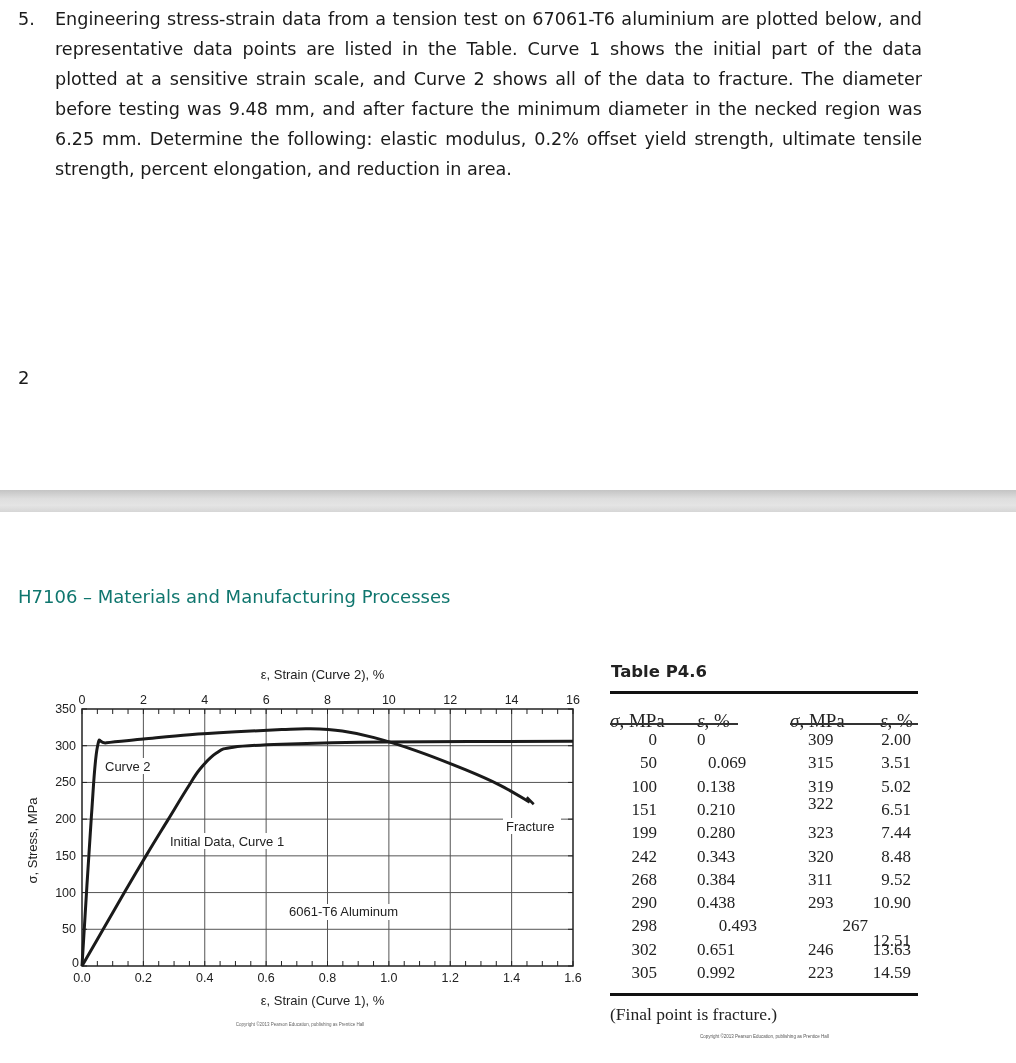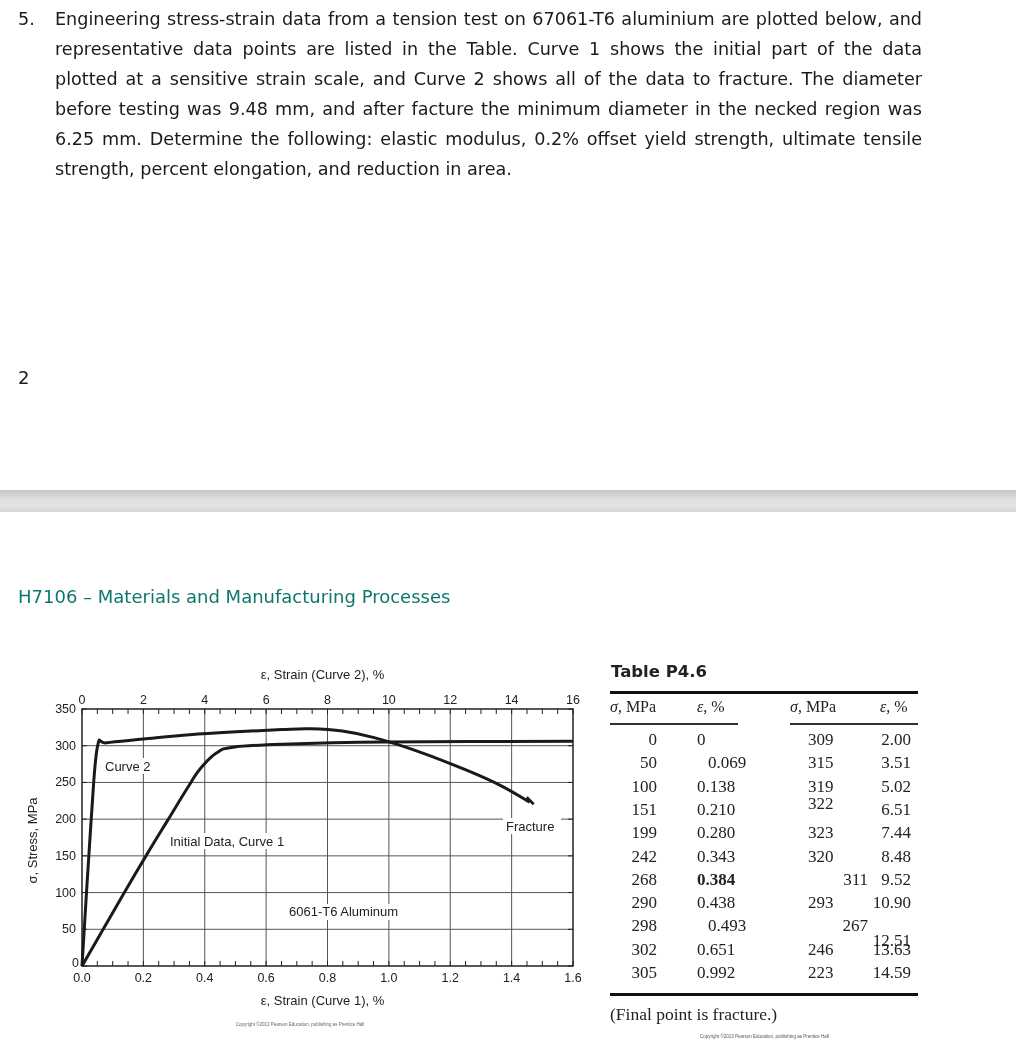--- a/index.html
+++ b/index.html
@@ -8,21 +8,21 @@
   .q-num{position:absolute;left:0;top:0;}
   .q-text{margin-left:37px;text-align:justify;}
   .page-num{position:absolute;left:18px;top:367px;font-family:"DejaVu Sans",sans-serif;font-size:18px;color:#1a1a1a;}
   .sep{position:absolute;left:0;top:490px;width:1016px;height:22px;background:linear-gradient(#c4c4c4,#dedede 40%,#e4e4e4 70%,#d6d6d6);}
   .header{position:absolute;left:18px;top:586px;font-family:"DejaVu Sans",sans-serif;font-size:18px;color:#0f766e;}
   .chart{position:absolute;left:0;top:650px;}
   .tbl{position:absolute;left:610px;top:658px;width:308px;font-family:"Liberation Serif",serif;color:#222;}
   .tbl-title{font-family:"DejaVu Sans",sans-serif;font-weight:bold;font-size:16.5px;margin-left:1px;height:34px;line-height:28px;}
   .tbl-rule{position:absolute;left:0;width:308px;height:3px;background:#111;}
   .tbl-grid{position:absolute;left:0;top:40px;width:308px;}
-  .th{position:absolute;top:0;font-size:16px;font-style:italic;}
+  .th{position:absolute;top:12px;font-size:19px;font-style:italic;}
   .th span{font-style:normal;}
   .hline{position:absolute;top:25px;height:1.5px;background:#333;}
   .cell{position:absolute;font-size:17px;text-align:right;width:60px;}
   .foot{position:absolute;left:0;top:346px;font-size:17.5px;white-space:nowrap;}
   .copy{position:absolute;font-size:4.5px;color:#555;white-space:nowrap;font-family:"Liberation Sans",sans-serif;}
 </style>
 </head>
 <body>
 
 <div class="q">
@@ -202,29 +202,29 @@
       <div class="cell" style="top: 101.9px; left: 241px; text-align: right;">6.51</div>
       <div class="cell" style="top: 125.2px; left: -13px; text-align: right;">199</div>
       <div class="cell" style="top: 125.2px; left: 87px; text-align: left;">0.280</div>
       <div class="cell" style="top: 125.2px; left: 198px; text-align: left;">323</div>
       <div class="cell" style="top: 125.2px; left: 241px; text-align: right;">7.44</div>
       <div class="cell" style="top: 148.5px; left: -13px; text-align: right;">242</div>
       <div class="cell" style="top: 148.5px; left: 87px; text-align: left;">0.343</div>
       <div class="cell" style="top: 148.5px; left: 198px; text-align: left;">320</div>
       <div class="cell" style="top: 148.5px; left: 241px; text-align: right;">8.48</div>
       <div class="cell" style="top: 171.8px; left: -13px; text-align: right;">268</div>
-      <div class="cell" style="top: 171.8px; left: 87px; text-align: left; font-weight: bold;">0.384</div>
-      <div class="cell" style="top: 171.8px; left: 198px; text-align: right;">311</div>
+      <div class="cell" style="top: 171.8px; left: 87px; text-align: left;">0.384</div>
+      <div class="cell" style="top: 171.8px; left: 198px; text-align: left;">311</div>
       <div class="cell" style="top: 171.8px; left: 241px; text-align: right;">9.52</div>
       <div class="cell" style="top: 195.1px; left: -13px; text-align: right;">290</div>
       <div class="cell" style="top: 195.1px; left: 87px; text-align: left;">0.438</div>
       <div class="cell" style="top: 195.1px; left: 198px; text-align: left;">293</div>
       <div class="cell" style="top: 195.1px; left: 241px; text-align: right;">10.90</div>
       <div class="cell" style="top: 218.4px; left: -13px; text-align: right;">298</div>
-      <div class="cell" style="top: 218.4px; left: 87px; text-align: center;">0.493</div>
+      <div class="cell" style="top: 218.4px; left: 87px; text-align: right;">0.493</div>
       <div class="cell" style="top: 218.4px; left: 198px; text-align: right;">267</div>
       <div class="cell" style="top: 233px; left: 241px; text-align: right;">12.51</div>
       <div class="cell" style="top: 241.7px; left: -13px; text-align: right;">302</div>
       <div class="cell" style="top: 241.7px; left: 87px; text-align: left;">0.651</div>
       <div class="cell" style="top: 241.7px; left: 198px; text-align: left;">246</div>
       <div class="cell" style="top: 241.7px; left: 241px; text-align: right;">13.63</div>
       <div class="cell" style="top: 265px; left: -13px; text-align: right;">305</div>
       <div class="cell" style="top: 265px; left: 87px; text-align: left;">0.992</div>
       <div class="cell" style="top: 265px; left: 198px; text-align: left;">223</div>
       <div class="cell" style="top: 265px; left: 241px; text-align: right;">14.59</div>

